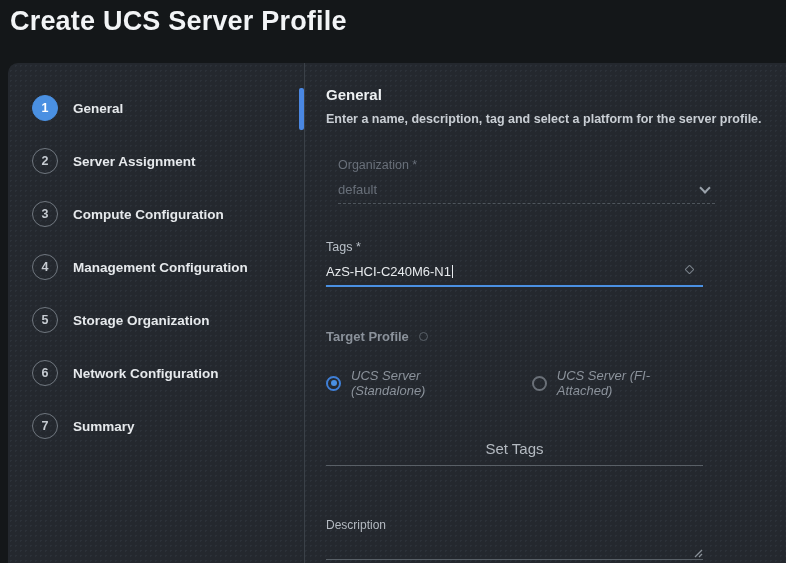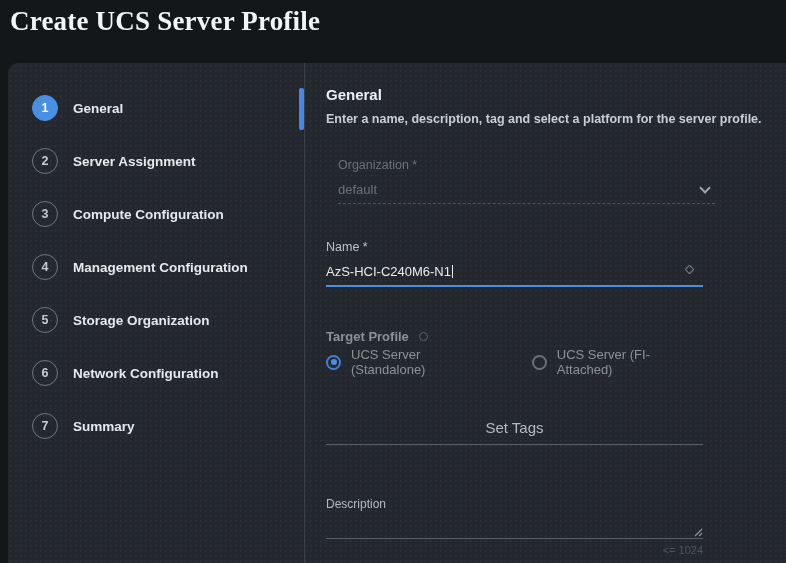--- a/index.html
+++ b/index.html
@@ -7,21 +7,20 @@
   body {
     font-family:"Liberation Sans", sans-serif;
     background:#141719;
     color:#e6e9ec;
     position:relative;
   }
   .page-title {
     position:absolute; top:6px; left:10px;
     font-size:27px; font-weight:700; color:#f2f4f6;
     letter-spacing:.2px;
-    font-family:Liberation Serif, serif;
   }
   .panel {
     position:absolute; left:8px; top:63px; right:0; bottom:0;
     background:#24282e;
     background-image:radial-gradient(rgba(150,170,190,0.07) 1px, transparent 1px);
     background-size:5px 5px;
     border-top-left-radius:10px;
     display:flex;
   }
   
@@ -67,21 +66,21 @@
   .caret { display:inline-block; width:1px; height:13px; background:#e8ebee; vertical-align:-2px; margin-left:1px; }
   .diamond {
     position:absolute; right:10px; bottom:14px;
     width:7px; height:7px; border:1.5px solid #7a828a; transform:rotate(45deg);
     border-radius:1px;
   }
   
   .tp { margin-top:42px; }
   .tp-label-row { display:flex; align-items:center; gap:10px; font-size:13px; font-weight:700; color:#8b929b; }
   .help-circle { width:9px; height:9px; border:1.5px solid #5a6169; border-radius:50%; }
-  .radio-row { display:flex; align-items:center; gap:36px; margin-top:3px; }
+  .radio-row { display:flex; align-items:center; gap:36px; margin-top:24px;font-style:italic; }
   .radio-option { display:flex; align-items:center; gap:10px; font-size:13px; color:#8b929b; cursor:pointer; }
   .radio-circle {
     width:15px; height:15px; border-radius:50%;
     border:2px solid #6a7078; position:relative; flex:0 0 15px;
   }
   .radio-option.selected .radio-circle { border-color:#3f7fd6; }
   .radio-option.selected .radio-circle::after {
     content:""; position:absolute; left:2.5px; top:2.5px;
     width:6px; height:6px; border-radius:50%; background:#4a90e2;
   }
@@ -140,21 +139,21 @@
     <h2>General</h2>
     <div class="subtitle">Enter a name, description, tag and select a platform for the server profile.</div>
 
     <div class="field org">
       <div class="field-label">Organization *</div>
       <div class="field-value">default</div>
       <span class="chevron-down"></span>
     </div>
 
     <div class="field name">
-      <div class="field-label">Name *</div>
+      <div class="field-label">Tags *</div>
       <div class="field-value"><span>AzS-HCI-C240M6-N1</span><span class="caret"></span></div>
       <span class="diamond"></span>
     </div>
 
     <div class="field tp">
       <div class="tp-label-row">
         <span>Target Profile</span>
         <span class="help-circle"></span>
       </div>
       <div class="radio-row">

